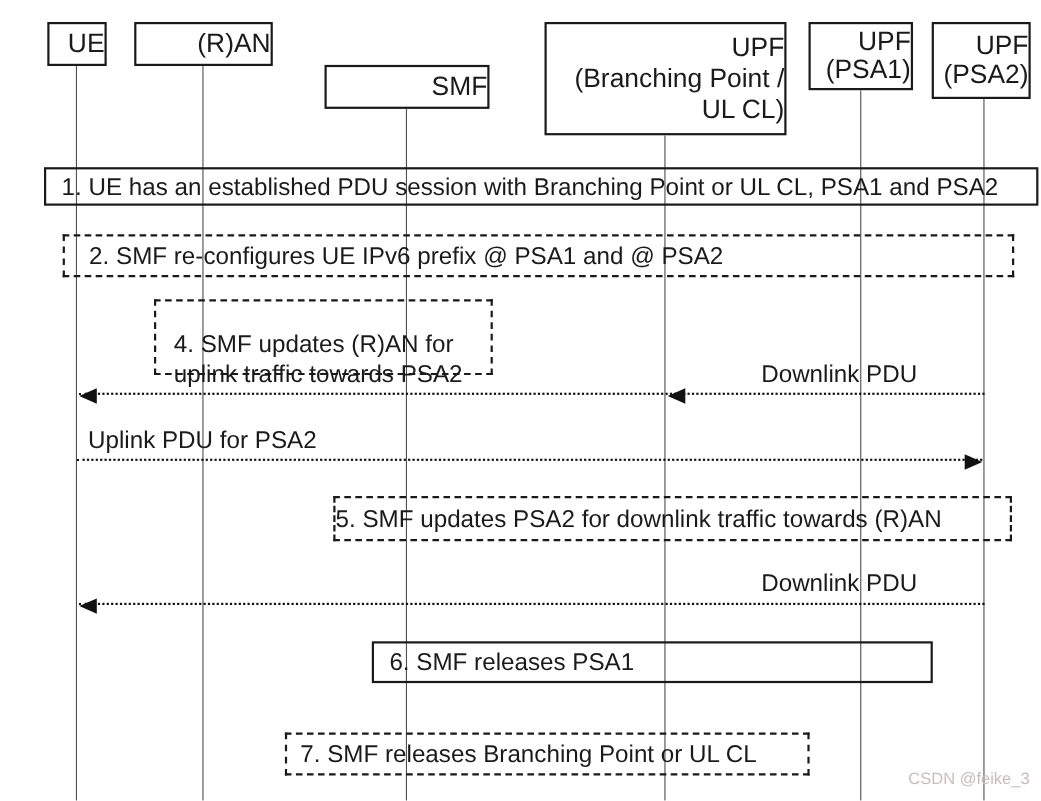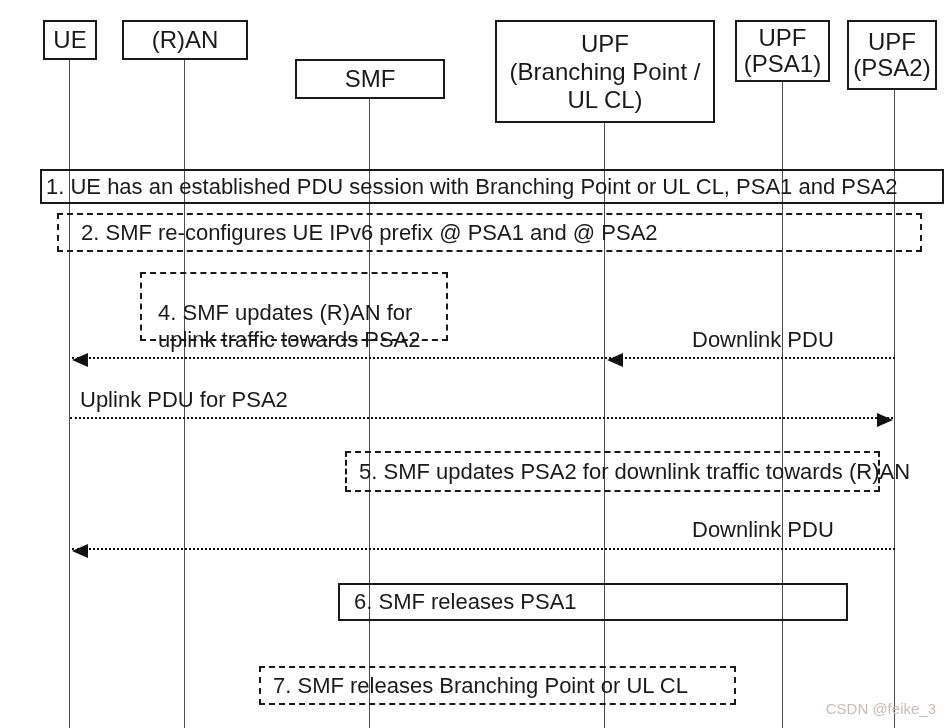--- a/index.html
+++ b/index.html
@@ -15,21 +15,21 @@
     overflow:hidden;
     font-family:"Liberation Sans","DejaVu Sans",sans-serif;
     color:var(--ink);
   }
   
   .lifeline{position:absolute;width:1px;background:var(--lifeline);z-index:0;}
   
   .actor{
     position:absolute;box-sizing:border-box;background:var(--bg);
     border:2px solid var(--ink);z-index:3;
-    display:flex;flex-direction:column;align-items:center;justify-content:center;
+    display:flex;flex-direction:column;align-items:flex-end;justify-content:center;
     text-align:center;font-size:24px;line-height:28px;white-space:nowrap;
   }
   .actor span{display:block;}
   
   .step{
     position:absolute;box-sizing:border-box;background:transparent;z-index:2;
     display:flex;align-items:center;font-size:22px;white-space:nowrap;
   }
   .step.solid{border:2px solid var(--ink);}
   .step.dashed{border:2px dashed var(--ink);}
@@ -76,36 +76,36 @@
   </div>
   <div class="actor" style="left:735px;top:20px;width:95px;height:62px;line-height:26px;">
     <span>UPF</span>
     <span>(PSA1)</span>
   </div>
   <div class="actor" style="left:847px;top:20px;width:90px;height:70px;line-height:26px;">
     <span>UPF</span>
     <span>(PSA2)</span>
   </div>
 
-  <div class="step solid" style="left:40px;top:169px;width:904px;height:35px;padding-left:4px;">
+  <div class="step solid" style="left:40px;top:152px;width:904px;height:35px;padding-left:14px;">
     <span>1. UE has an established PDU session with Branching Point or UL CL, PSA1 and PSA2</span>
   </div>
 
   <div class="step dashed" style="left:57px;top:213px;width:865px;height:39px;padding-left:22px;">
     <span>2. SMF re-configures UE IPv6 prefix @ PSA1 and @ PSA2</span>
   </div>
 
   <div class="step dashed" style="left:140px;top:272px;width:308px;height:69px;padding-left:16px;">
     <div class="lines">
       <span style="display:block;margin-top:39px;">4. SMF updates (R)AN for</span>
       <span style="display:block;">uplink traffic towards PSA2</span>
     </div>
   </div>
 
-  <div class="step dashed" style="left:303px;top:451px;width:535px;height:41px;padding-left:12px;margin-left:42px;">
+  <div class="step dashed" style="left:303px;top:451px;width:617px;height:41px;">
     <span>5. SMF updates PSA2 for downlink traffic towards (R)AN</span>
   </div>
 
   <div class="step solid" style="left:305px;top:583px;width:510px;height:38px;padding-left:14px;margin-left:33px;">
     <span>6. SMF releases PSA1</span>
   </div>
 
   <div class="step dashed" style="left:259px;top:666px;width:477px;height:39px;padding-left:12px;">
     <span>7. SMF releases Branching Point or UL CL</span>
   </div>

